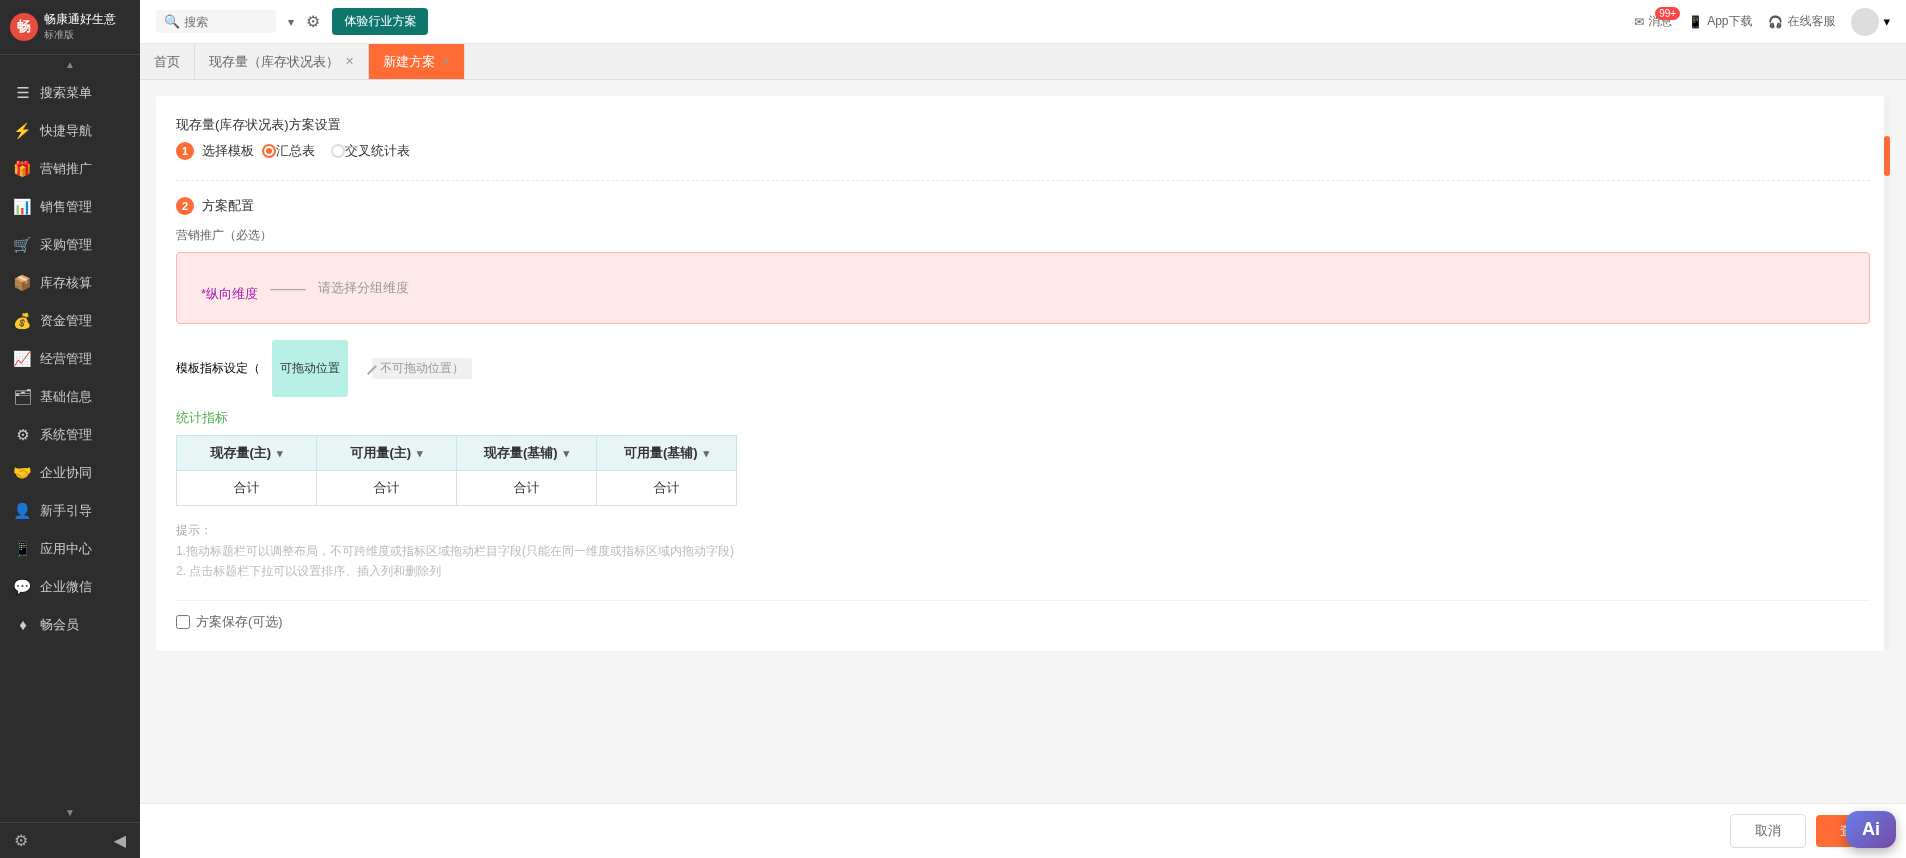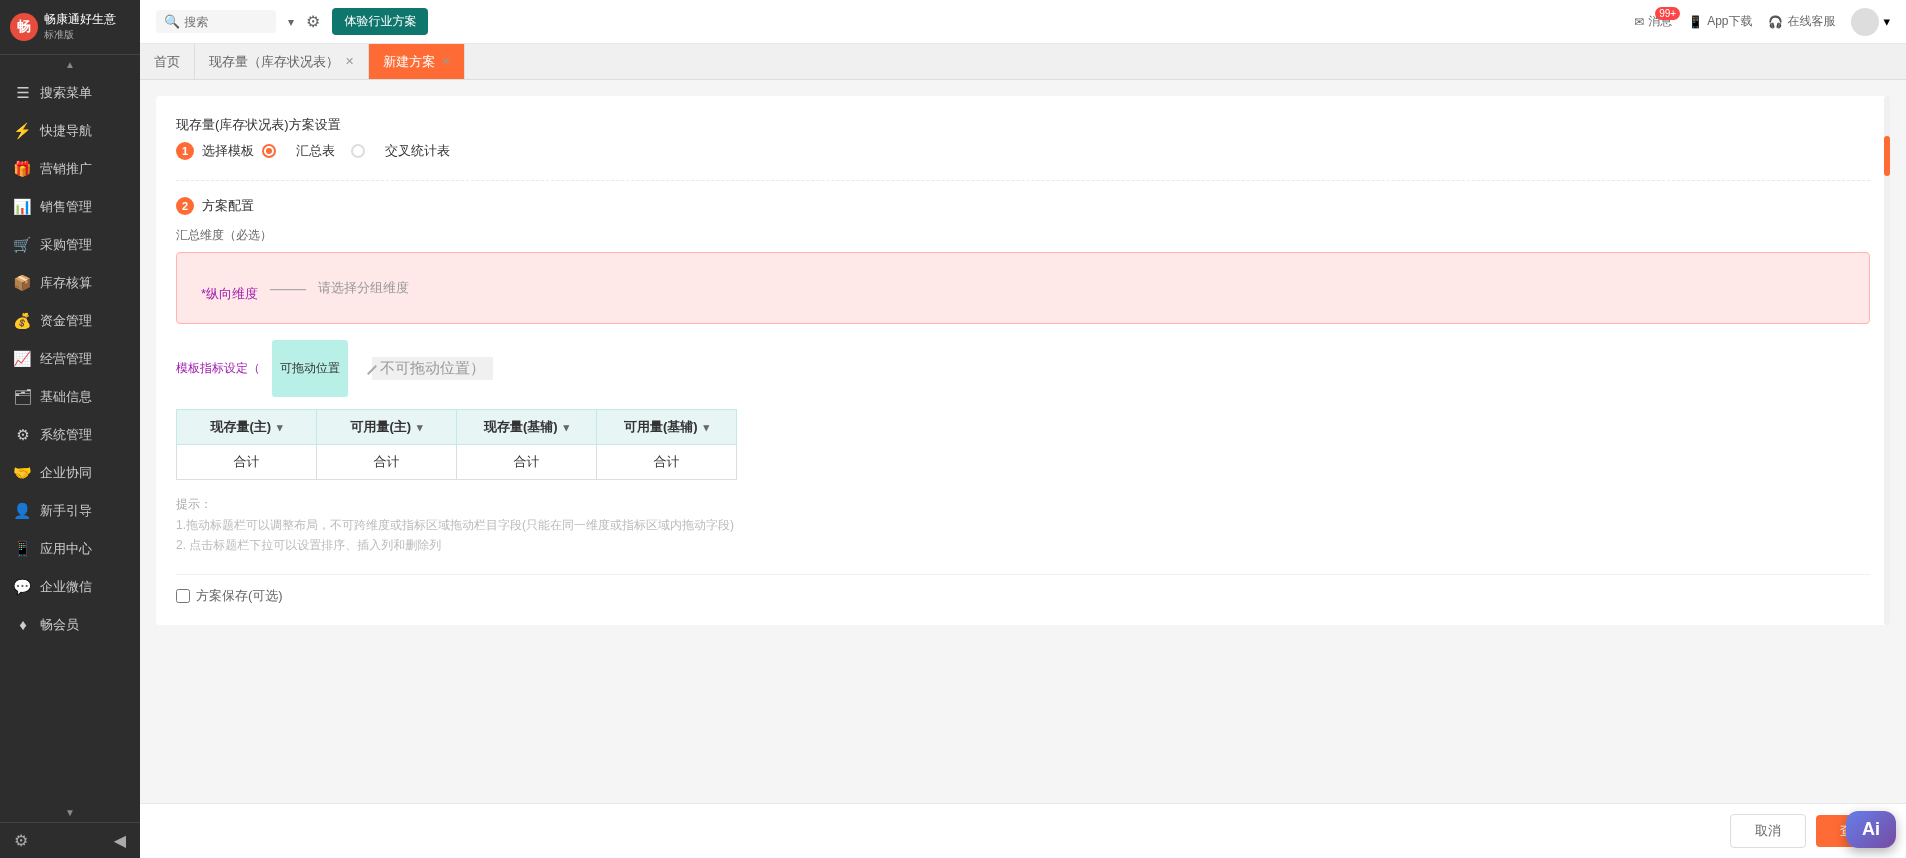--- a/index.html
+++ b/index.html
@@ -112,46 +112,46 @@
     }
     .section-num {
       background: #ff6b35; color: white; border-radius: 50%;
       width: 18px; height: 18px; display: flex; align-items: center; justify-content: center;
       font-size: 11px; font-weight: bold; flex-shrink: 0;
     }
     .section-label { font-size: 13px; color: #333; font-weight: 500; }
 
     
     .radio-group { display: flex; align-items: center; gap: 16px; }
-    .radio-item { display: flex; align-items: center; gap: 20px; cursor: pointer; font-size: 13px; color: #333; }
+    .radio-item { display: flex; align-items: center; gap: 0; cursor: pointer; font-size: 13px; color: #333; }
     .radio-dot {
       width: 14px; height: 14px; border-radius: 50%; border: 2px solid #ddd;
       display: flex; align-items: center; justify-content: center;
     }
     .radio-dot.checked { border-color: #ff6b35; }
     .radio-dot.checked::after { content: ''; width: 6px; height: 6px; border-radius: 50%; background: #ff6b35; }
 
     
     .dim-label { font-size: 12px; color: #666; margin-bottom: 8px; }
     .dim-box {
       background: #ffe8e8; border: 1px solid #ffb3b3; border-radius: 4px;
       padding: 20px 24px; display: flex; align-items: center; gap: 12px;
     }
     .dim-required { color: #a21caf; font-size: 13px; margin-top: 12px; }
     .dim-arrow { color: #aaa; font-size: 18px; }
     .dim-placeholder { color: #999; font-size: 13px; }
 
     
     .template-row { display: flex; align-items: center; gap: 12px; margin-top: 16px; margin-bottom: 12px; }
-    .template-label { font-size: 12px; color: #a21caf; }
+    .template-label { font-size: 12px; color: #000000; }
     .drag-badge {
       background: #b8f0e8; color: #333; border-radius: 3px; padding: 20px 8px; font-size: 12px;
     }
     .no-drag-badge {
-      background: #f0f0f0; color: #999; border-radius: 1px; padding: 2px 8px; font-size: 15px;
+      background: #f0f0f0; color: #999; border-radius: 1px; padding: 2px 8px; font-size: 12px;
       position: relative;
     }
     .no-drag-badge::before {
       content: ''; position: absolute; top: 50%; left: -6px; width: 12px; height: 2px;
       background: #aaa; transform: rotate(-45deg);
     }
 
     
     .stats-section-label { color: #4CAF50; font-size: 13px; font-weight: 500; margin-bottom: 8px; }
     .stats-table { border-collapse: collapse; width: auto; }
@@ -360,34 +360,35 @@
       </div>
 
       <hr style="border:none; border-top:1px dashed #e8e8e8; margin-bottom:16px;">
 
       <div class="section">
         <div class="section-header">
           <div class="section-num">2</div>
           <span class="section-label">方案配置</span>
         </div>
 
-        <div class="dim-label">汇总维度（必选）</div>
+        <div class="dim-label">营销推广（必选）</div>
         <div class="dim-box">
           <span class="dim-required">*纵向维度</span>
           <span class="dim-arrow">——</span>
           <span class="dim-placeholder">请选择分组维度</span>
         </div>
 
         <div class="template-row">
           <span class="template-label">模板指标设定（</span>
           <span class="drag-badge">可拖动位置</span>
           <span class="template-label"></span>
           <span class="no-drag-badge">不可拖动位置）</span>
         </div>
 
+        <div class="stats-section-label">统计指标</div>
         <table class="stats-table">
           <thead>
             <tr>
               <th>
                 <div class="col-header">
                   <span>现存量(主)</span>
                   <span class="col-dropdown">▾</span>
                 </div>
               </th>
               <th>

